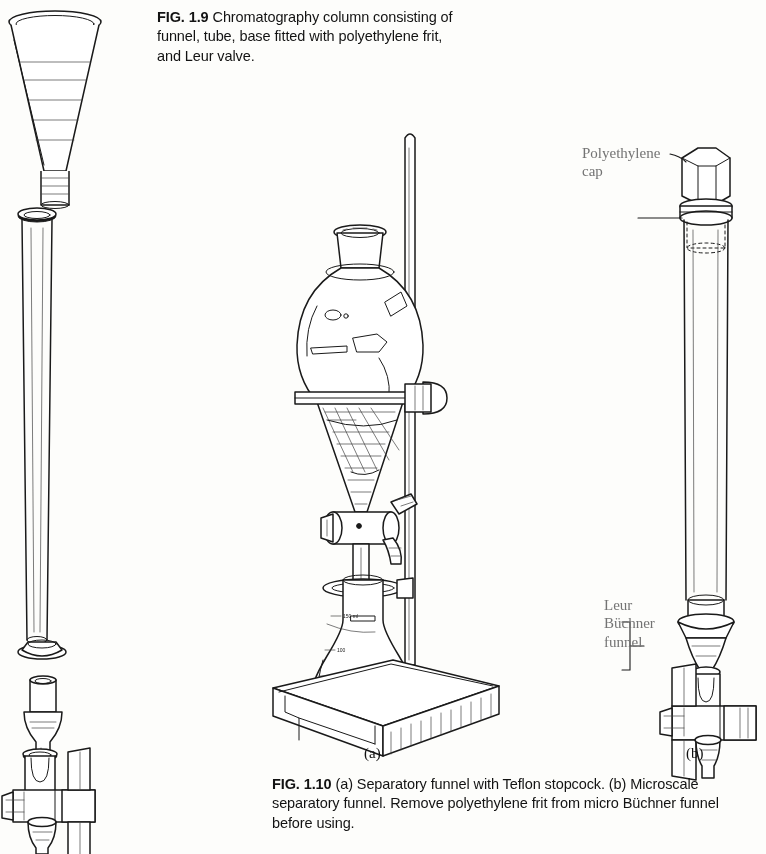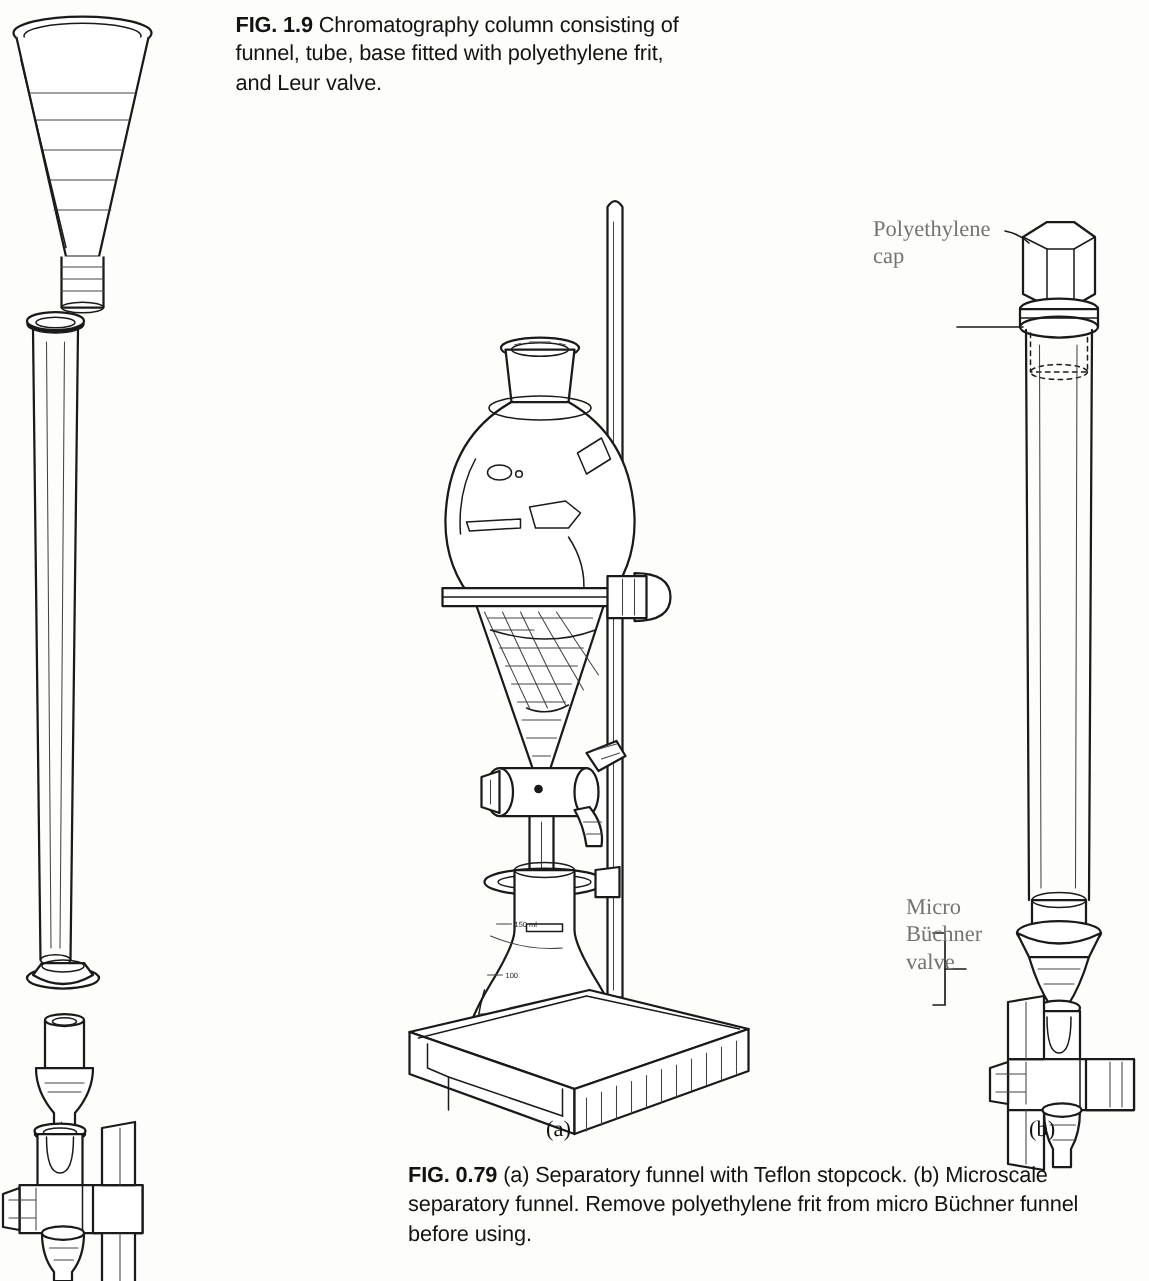--- a/index.html
+++ b/index.html
@@ -323,31 +323,31 @@
       </g>
 
     </svg>
   </div>
 
   <div class="caption" id="caption-19">
     <span class="fig">FIG. 1.9</span><span>  Chromatography column consisting of funnel, tube, base fitted with polyethylene frit, and Leur valve.</span>
   </div>
 
   <div class="caption" id="caption-110">
-    <span class="fig">FIG. 0.79</span><span>  (a) Separatory funnel with Teflon stopcock. (b) Microscale separatory funnel. Remove polyethylene frit from micro Büchner funnel before using.</span>
+    <span class="fig">FIG. 1.10</span><span>  (a) Separatory funnel with Teflon stopcock. (b) Microscale separatory funnel. Remove polyethylene frit from micro Büchner funnel before using.</span>
   </div>
 
   <div class="callout" id="label-polyethylene-cap">
     <div>Polyethylene</div>
     <div>cap</div>
   </div>
 
 
   <div class="callout" id="label-micro-buchner">
-    <div>Micro</div>
+    <div>Leur</div>
     <div>Büchner</div>
-    <div>valve</div>
+    <div>funnel</div>
   </div>
 
   <div class="panel-letter" id="panel-a">(a)</div>
   <div class="panel-letter" id="panel-b">(b)</div>
 
 </div>
 
 </body></html>

